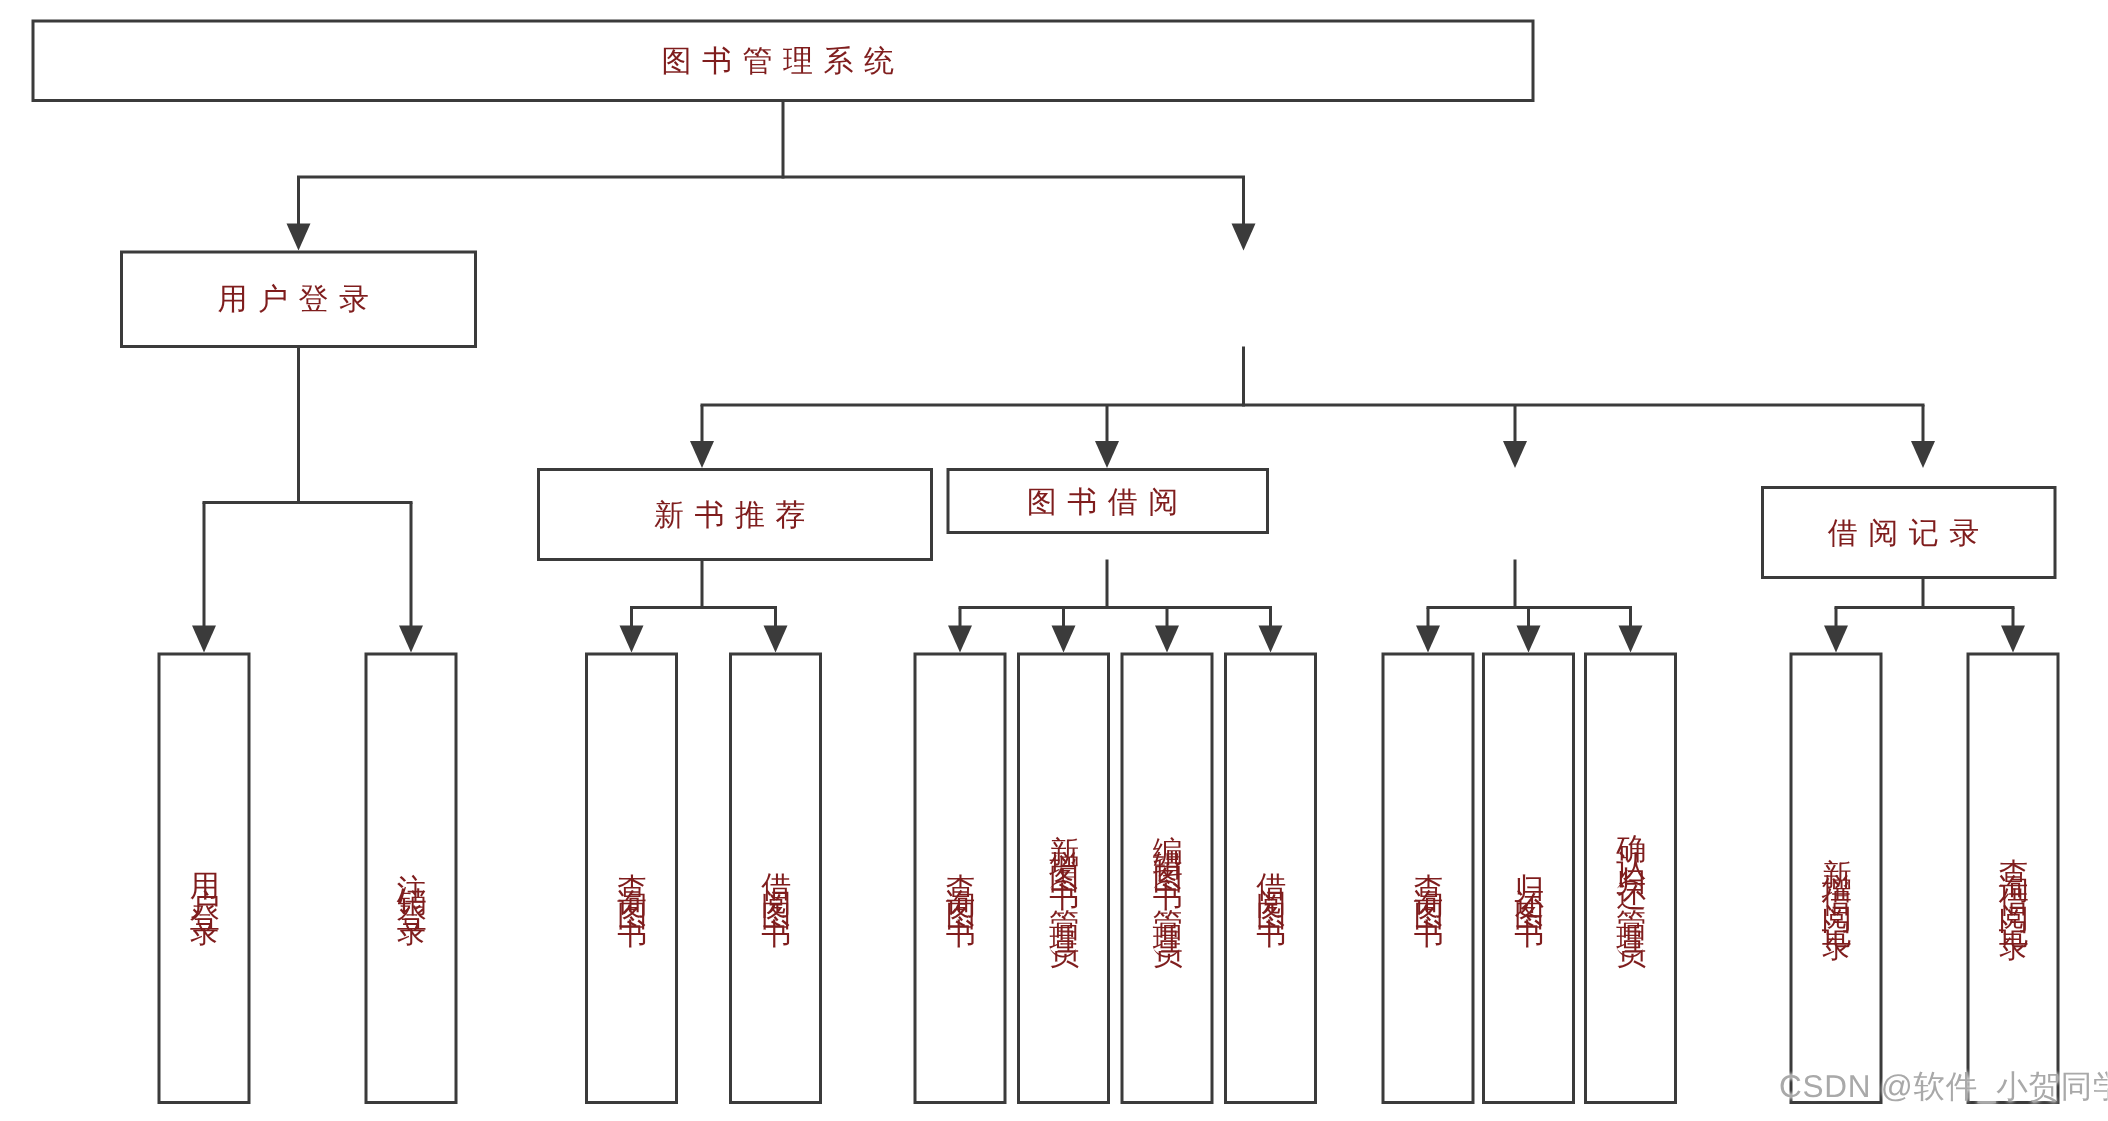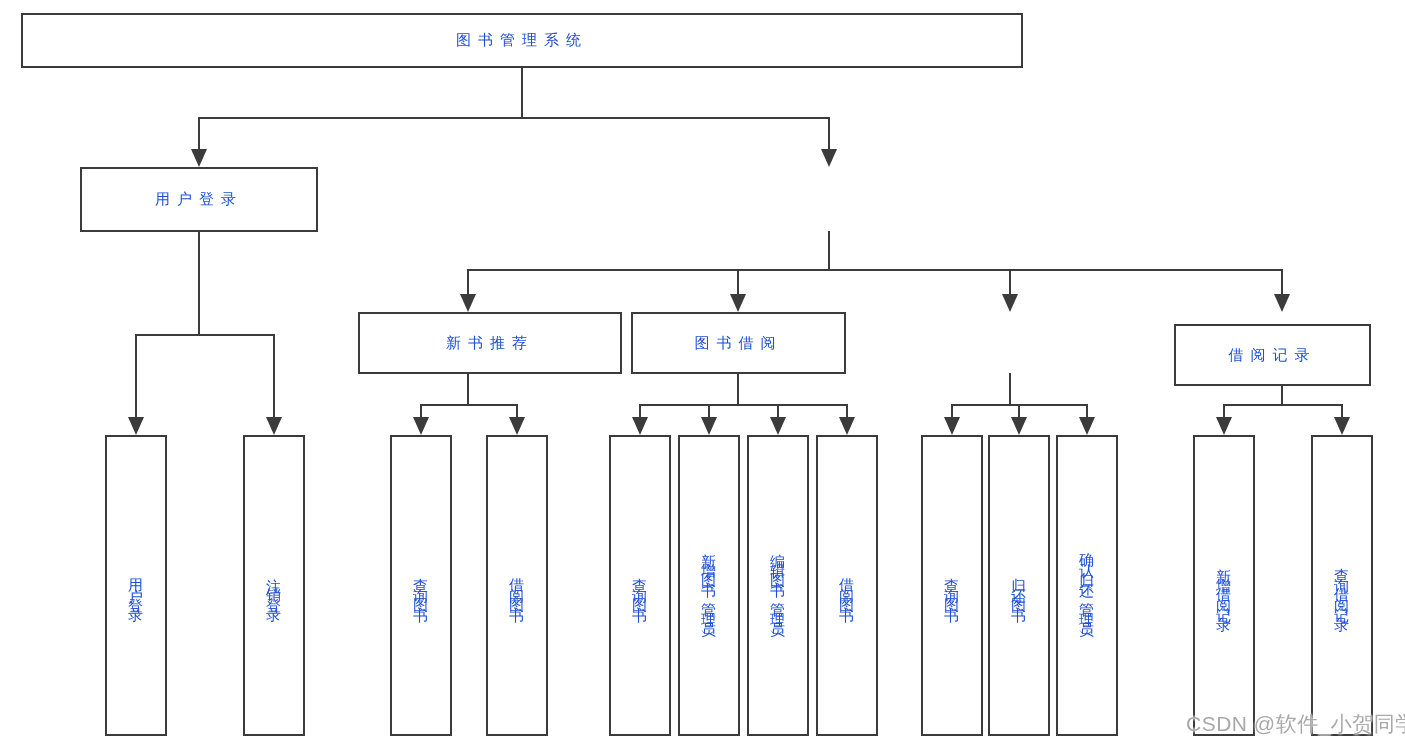--- a/index.html
+++ b/index.html
@@ -3,23 +3,23 @@
 <meta charset="utf-8">
 <style>
   html,body{margin:0;padding:0;}
   body{
     width:1405px;height:747px;background:#ffffff;position:relative;overflow:hidden;
     font-family:"Liberation Sans",sans-serif;
   }
   #canvas{position:absolute;inset:0;}
   .box{
     position:absolute;box-sizing:border-box;background:#ffffff;
-    border:2.5px solid #3b3b3b;color:#1d4ed8;
+    border:2.5px solid #3b3b3b;color:#7f1d1d;
     display:flex;align-items:center;justify-content:center;
-    font-size:15px;letter-spacing:7px;white-space:nowrap;
+    font-size:20px;letter-spacing:7px;white-space:nowrap;
     z-index:2;
   }
   .leaf{top:435px;width:62px;height:301px;letter-spacing:10px;}
   .leaf span{writing-mode:vertical-rl;text-orientation:mixed;line-height:1;}
   .vl{position:absolute;width:2.5px;background:#3b3b3b;z-index:1;}
   .hl{position:absolute;height:2.5px;background:#3b3b3b;z-index:1;}
   .ar{position:absolute;width:0;height:0;z-index:1;
       border-left:8px solid transparent;border-right:8px solid transparent;
       border-top:18px solid #3b3b3b;}
   #watermark{
@@ -37,21 +37,21 @@
     <span>图书管理系统</span>
   </div>
 
   <div class="box" style="left:80px;top:167px;width:238px;height:65px">
     <span>用户登录</span>
   </div>
 
   <div class="box" style="left:358px;top:312px;width:264px;height:62px">
     <span>新书推荐</span>
   </div>
-  <div class="box" style="left:631px;top:312px;width:215px;height:62px">
+  <div class="box" style="left:631px;top:312px;width:215px;height:44px">
     <span>图书借阅</span>
   </div>
   <div class="box" style="left:1174px;top:324px;width:197px;height:62px">
     <span>借阅记录</span>
   </div>
 
   <div class="box leaf" style="left:105px">
       <span>用户登录</span>
     </div>
   <div class="box leaf" style="left:243px">

